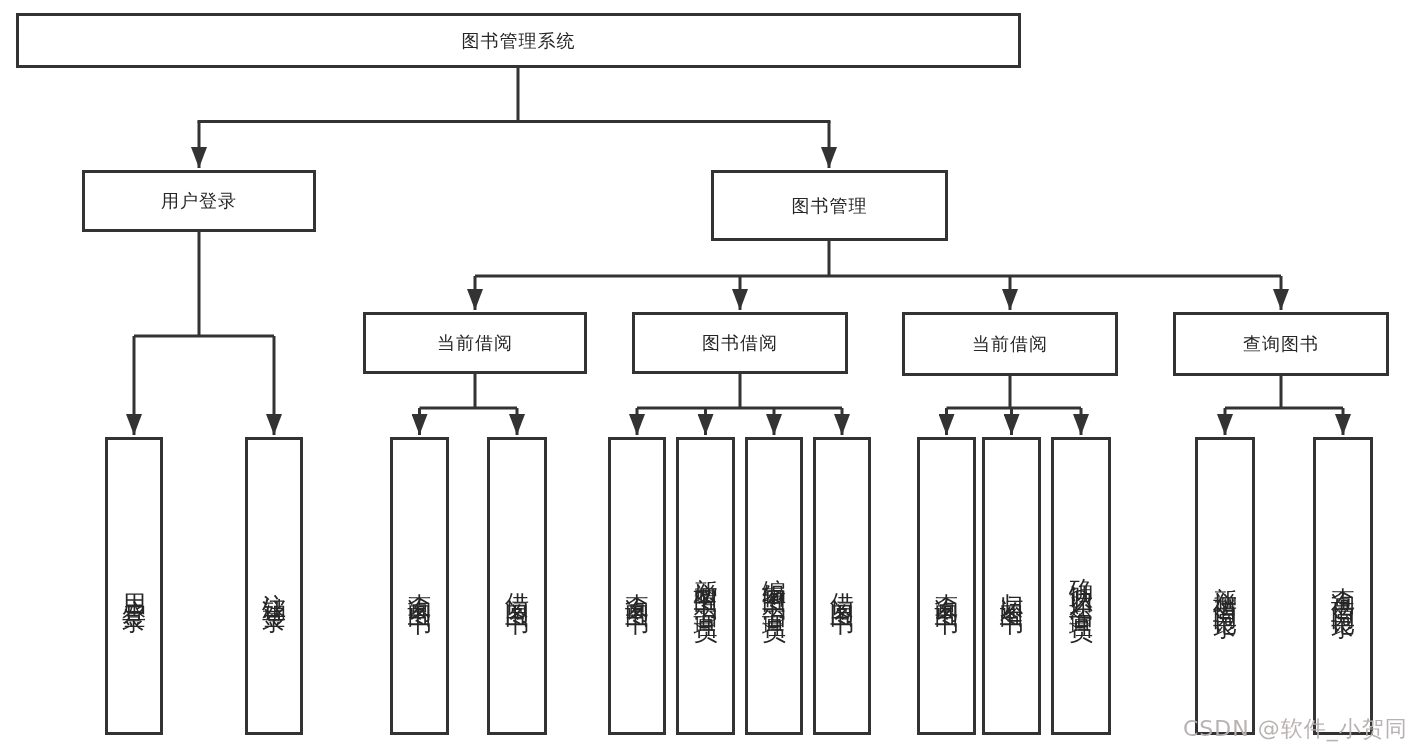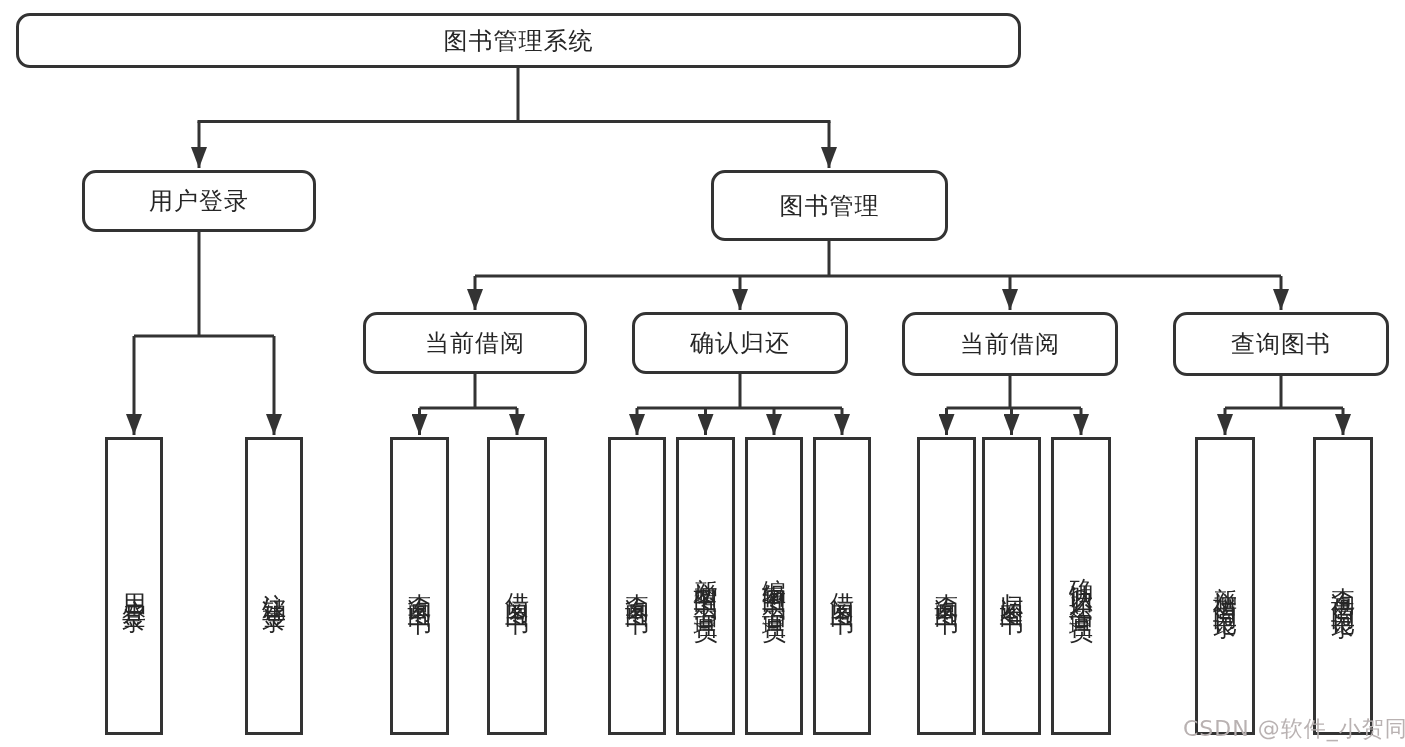--- a/index.html
+++ b/index.html
@@ -25,24 +25,23 @@
     position: absolute;
     box-sizing: border-box;
     border: 3px solid #333333;
     background: #ffffff;
     color: #262626;
     display: flex;
     align-items: center;
     justify-content: center;
   }
   .hnode {
-    font-size: 24px;
+    font-size: 18px;
     letter-spacing: 1px;
     white-space: nowrap;
-    border-radius: 14px;
   }
   .vnode span {
     writing-mode: vertical-rl;
     text-orientation: mixed;
     font-size: 24px;
     letter-spacing: 6px;
     line-height: 1;
     white-space: nowrap;
   }
   .watermark {
@@ -103,21 +102,21 @@
       <path d="M1343 408 L1343 435" marker-end="url(#arrow)"></path>
     </g>
   </svg>
 
   <div class="node hnode" style="left:16px; top:13px; width:1005px; height:55px;">图书管理系统</div>
 
   <div class="node hnode" style="left:82px; top:170px; width:234px; height:62px;">用户登录</div>
   <div class="node hnode" style="left:711px; top:170px; width:237px; height:71px;">图书管理</div>
 
   <div class="node hnode" style="left:363px; top:312px; width:224px; height:62px;">当前借阅</div>
-  <div class="node hnode" style="left:632px; top:312px; width:216px; height:62px;">确认归还</div>
+  <div class="node hnode" style="left:632px; top:312px; width:216px; height:62px;">图书借阅</div>
   <div class="node hnode" style="left:902px; top:312px; width:216px; height:64px;text-align:center;">当前借阅</div>
   <div class="node hnode" style="left:1173px; top:312px; width:216px; height:64px;">查询图书</div>
 
   <div class="node vnode" style="left:105px; top:437px; width:58px; height:298px;">
     <span>用户登录</span>
   </div>
   <div class="node vnode" style="left:245px; top:437px; width:58px; height:298px;">
     <span>注销登录</span>
   </div>
 

